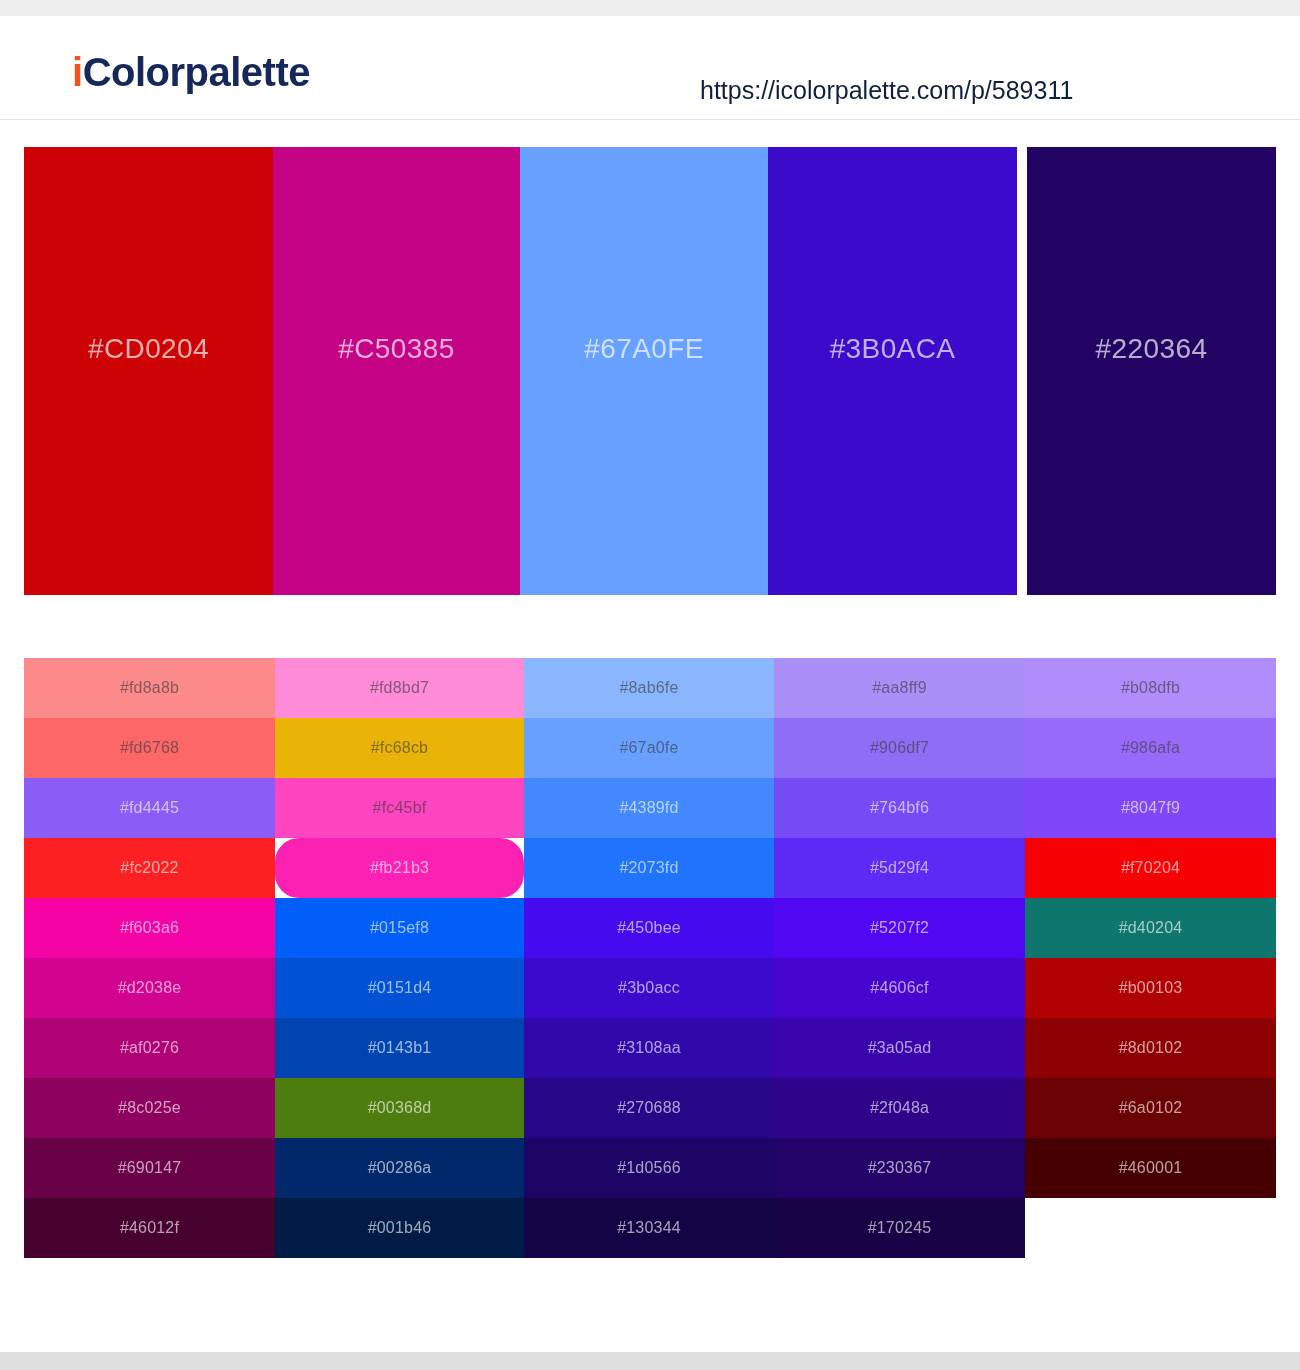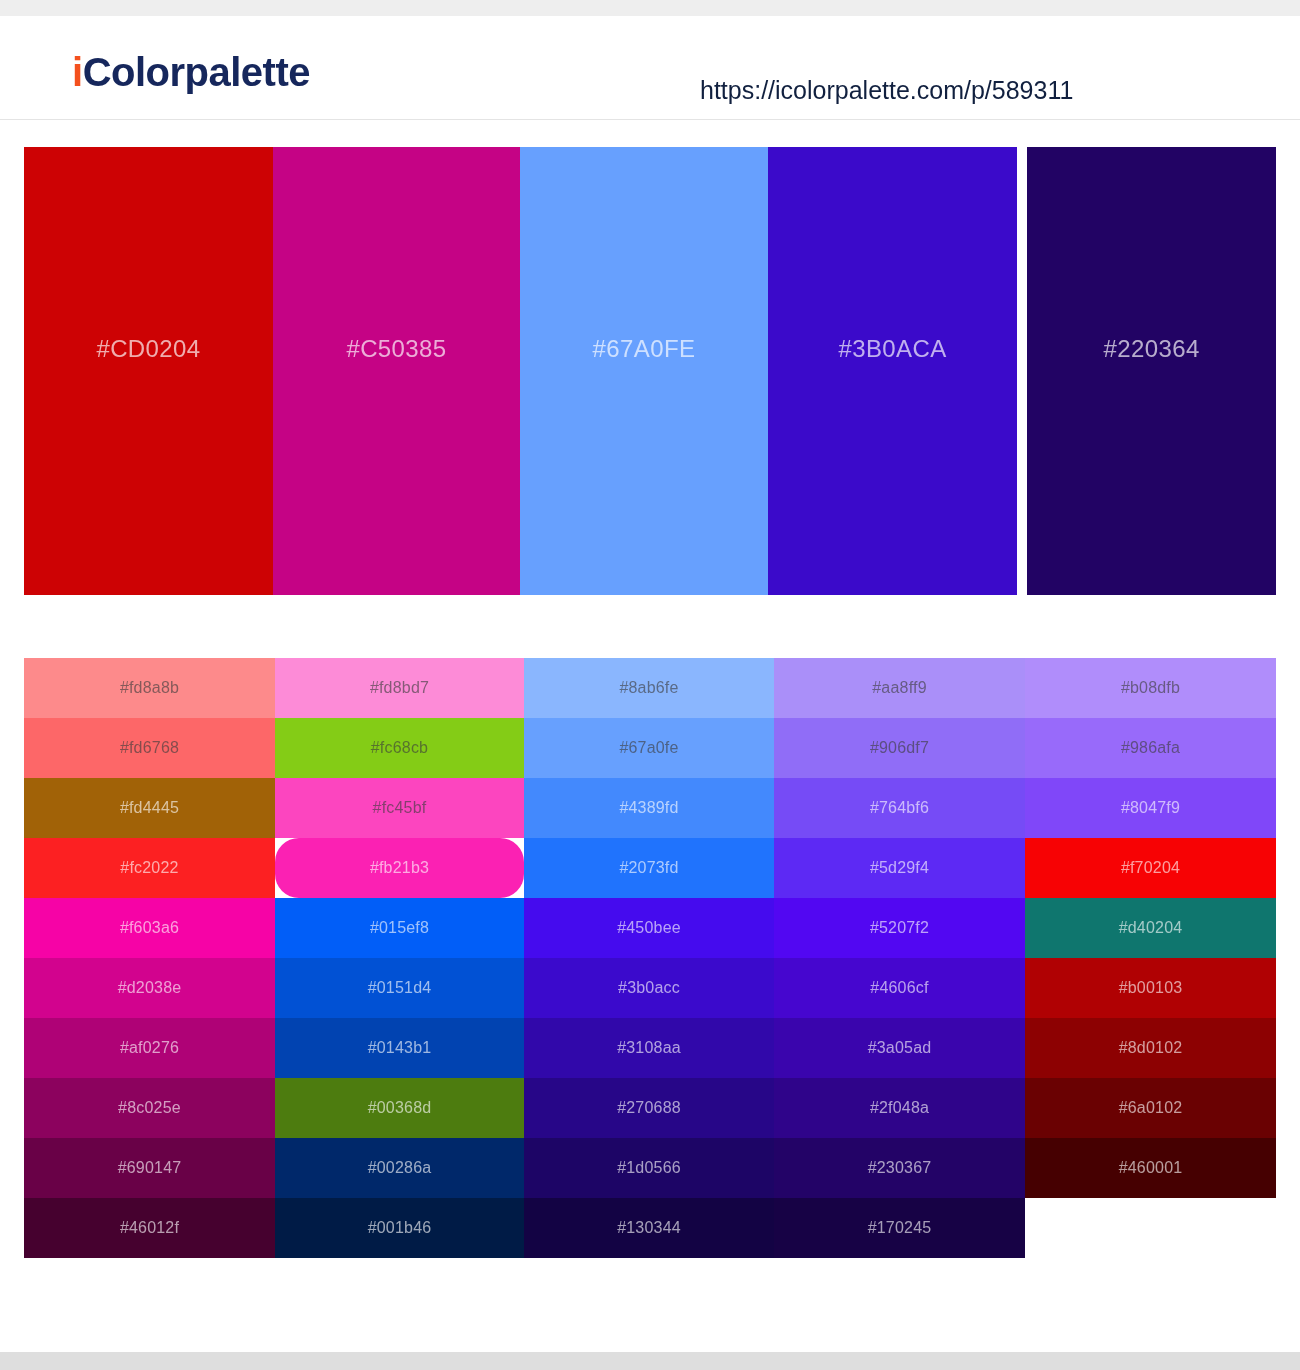--- a/index.html
+++ b/index.html
@@ -68,21 +68,21 @@
     display: flex;
     align-items: center;
     justify-content: center;
   }
   .palette-cell:nth-child(1) { width: 251px; }
   .palette-cell:nth-child(2) { width: 249px; }
   .palette-cell:nth-child(3) { width: 250px; }
   .palette-cell:nth-child(4) { width: 251px; }
   .palette-cell:nth-child(5) { width: 251px; }
   .palette-label {
-    font-size: 24px;
+    font-size: 28px;
     color: rgba(255,255,255,0.68);
     letter-spacing: 0.4px;
     font-family: "Liberation Sans", sans-serif;
     position: relative;
     top: -22px;
   }
   
   .shades-grid {
     position: absolute;
     left: 24px;
@@ -146,25 +146,25 @@
       </div>
     </div>
 
   <div class="shades-grid">
       <div class="shade-cell light-text" style="background: rgb(253, 138, 139);">#fd8a8b</div>
       <div class="shade-cell light-text" style="background: rgb(253, 139, 215);">#fd8bd7</div>
       <div class="shade-cell light-text" style="background: rgb(138, 182, 254);">#8ab6fe</div>
       <div class="shade-cell light-text" style="background: rgb(170, 143, 249);">#aa8ff9</div>
       <div class="shade-cell light-text" style="background: rgb(176, 141, 251);">#b08dfb</div>
       <div class="shade-cell light-text" style="background: rgb(253, 103, 104);">#fd6768</div>
-      <div class="shade-cell light-text" style="background: #84cc16;">#fc68cb</div>
+      <div class="shade-cell light-text" style="background: #eab308;">#fc68cb</div>
       <div class="shade-cell light-text" style="background: rgb(103, 160, 254);">#67a0fe</div>
       <div class="shade-cell light-text" style="background: rgb(144, 109, 247);">#906df7</div>
       <div class="shade-cell light-text" style="background: rgb(152, 106, 250);">#986afa</div>
-      <div class="shade-cell" style="background: #a16207;">#fd4445</div>
+      <div class="shade-cell" style="background: #8b5cf6;">#fd4445</div>
       <div class="shade-cell light-text" style="background: rgb(252, 69, 191);">#fc45bf</div>
       <div class="shade-cell" style="background: rgb(67, 137, 253);">#4389fd</div>
       <div class="shade-cell" style="background: rgb(118, 75, 246);">#764bf6</div>
       <div class="shade-cell" style="background: rgb(128, 71, 249);">#8047f9</div>
       <div class="shade-cell" style="background: rgb(252, 32, 34);">#fc2022</div>
       <div class="shade-cell" style="background: rgb(251, 33, 179); border-radius: 24px;">#fb21b3</div>
       <div class="shade-cell" style="background: rgb(32, 115, 253);">#2073fd</div>
       <div class="shade-cell" style="background: rgb(93, 41, 244);">#5d29f4</div>
       <div class="shade-cell" style="background: rgb(247, 2, 4);">#f70204</div>
       <div class="shade-cell" style="background: rgb(246, 3, 166);">#f603a6</div>

